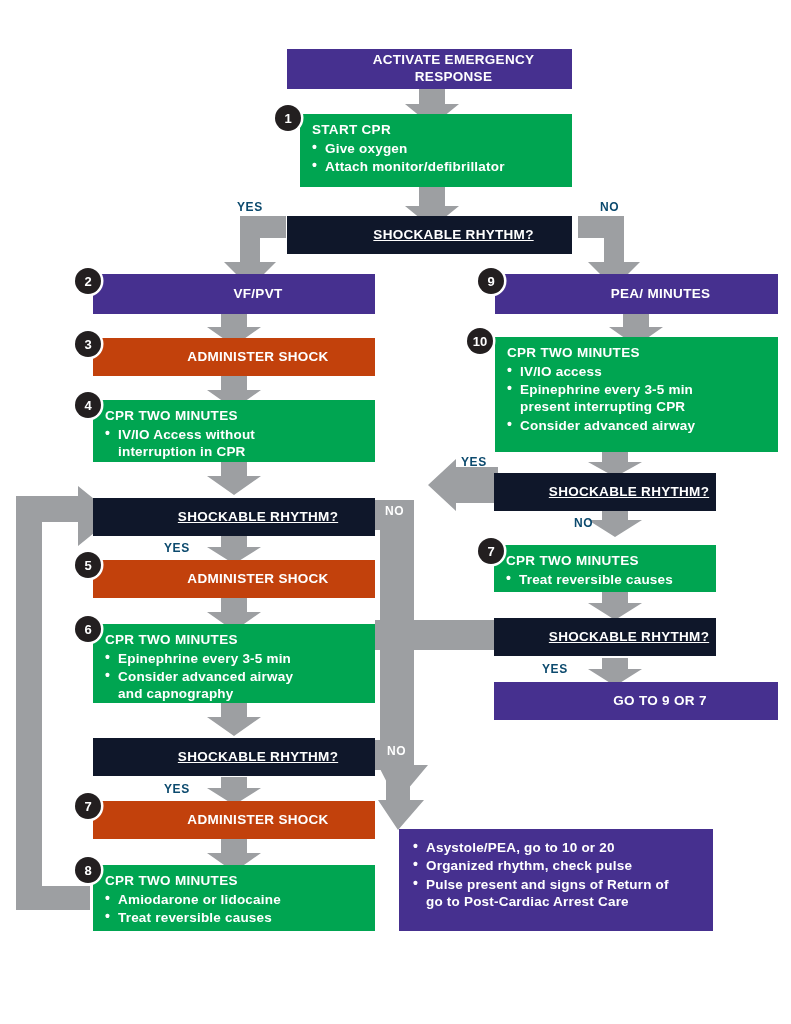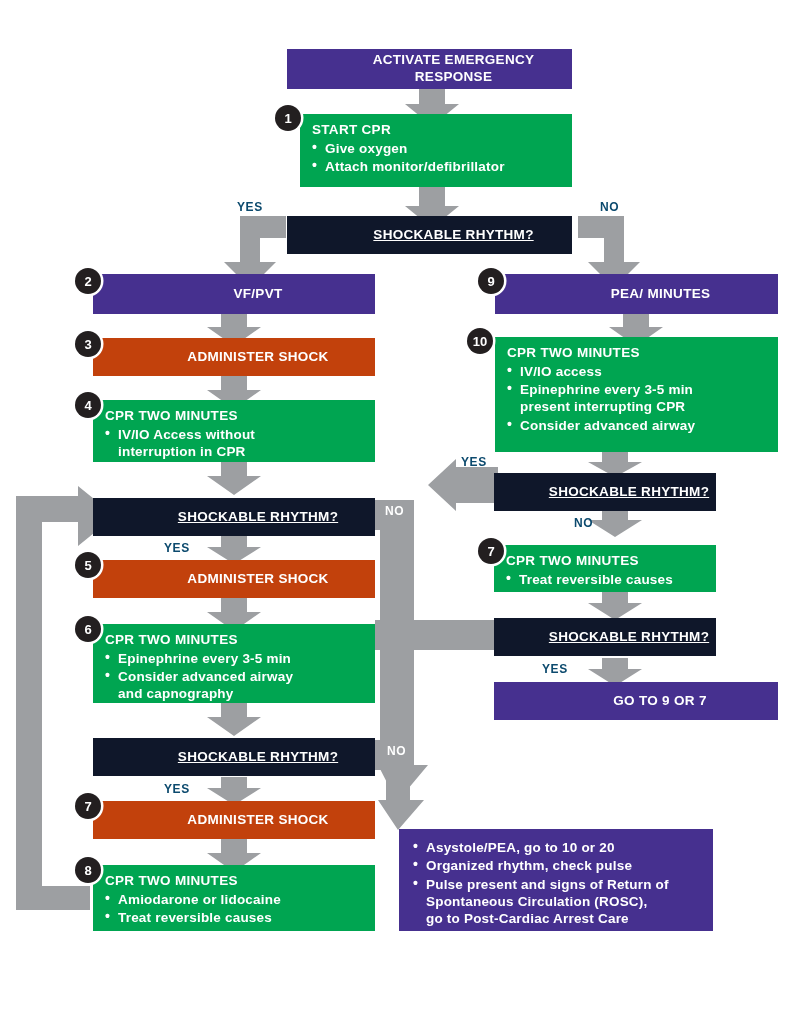--- a/index.html
+++ b/index.html
@@ -361,19 +361,18 @@
   <div class="box purple centered" style="left:494px;top:682px;width:284px;height:38px;">
     <span class="title">GO TO 9 OR 7</span>
   </div>
 
   <div class="box purple listed" style="left:399px;top:829px;width:314px;height:102px;padding:9px 10px 9px 14px;">
     <ul class="blist">
       <li>Asystole/PEA, go to 10 or 20</li>
       <li>Organized rhythm, check pulse</li>
       <li>
         <span>Pulse present and signs of Return of</span>
-        <span class="cont">Spontaneous Circulation (ROSC),</span>
         <span class="cont">go to Post-Cardiac Arrest Care</span>
       </li>
     </ul>
   </div>
 
 </div>
 
 </body></html>

